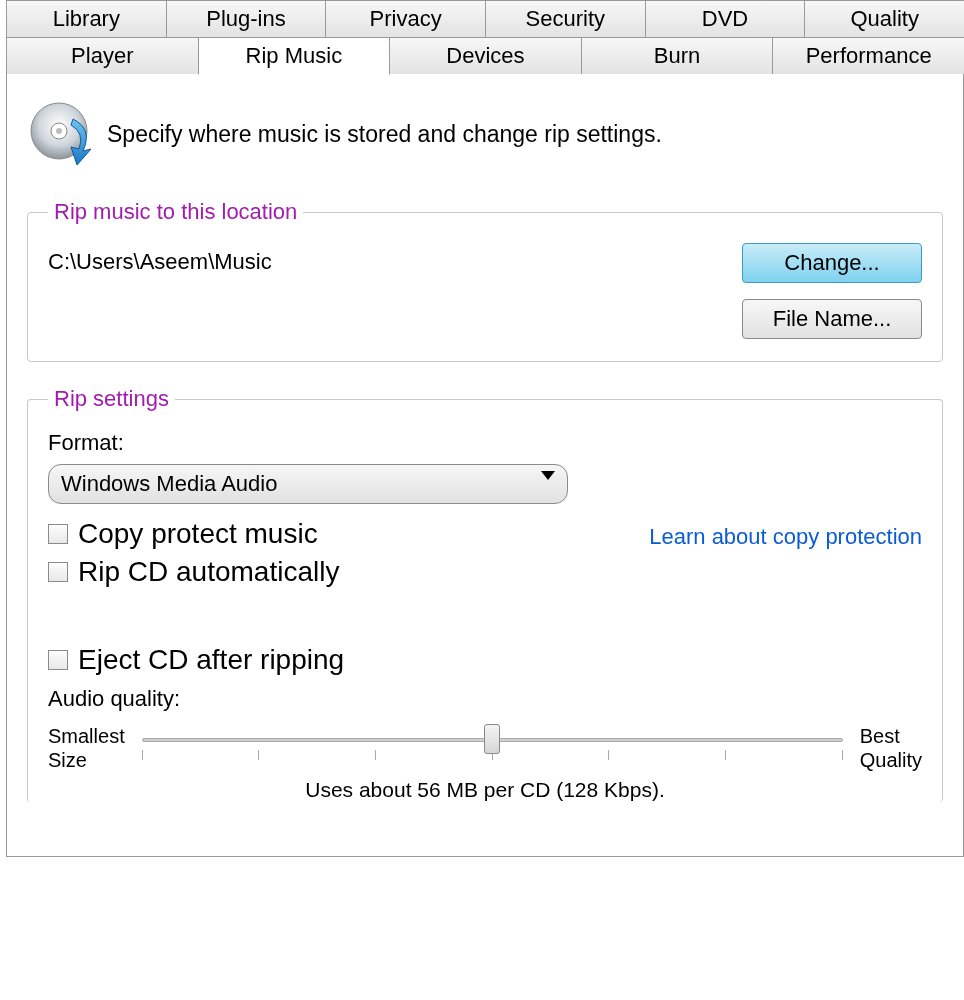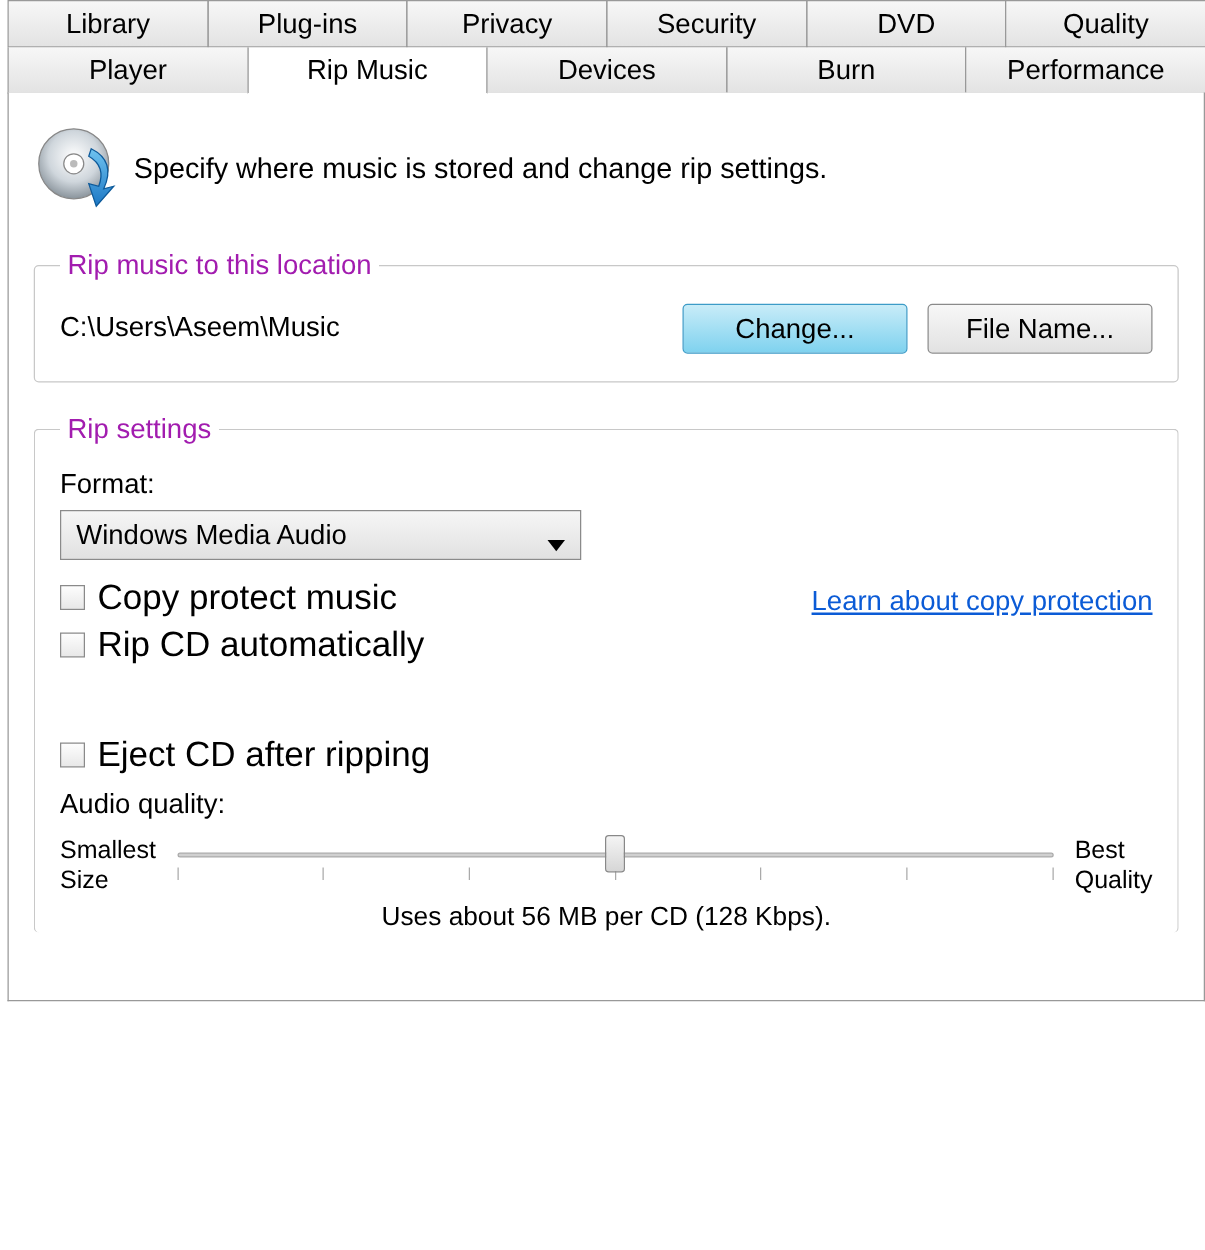--- a/index.html
+++ b/index.html
@@ -77,47 +77,47 @@
     align-items: flex-start;
     justify-content: space-between;
     gap: 20px;
   }
   .loc-path {
     font-size: 22px;
     padding-top: 6px;
   }
   .btn-col {
     display: flex;
-    flex-direction: row;
+    flex-direction: column;
     gap: 16px;
     align-items: stretch;
   }
   .btn {
     min-width: 180px;
     padding: 6px 18px;
     font-size: 22px;
     font-family: inherit;
     border: 1px solid #8a8a8a;
     border-radius: 4px;
     background: linear-gradient(#f7f7f7, #e2e2e2);
     cursor: default;
   }
   .btn.primary {
     background: linear-gradient(#c8ecf8, #7fd2ef);
     border: 1px solid #3c9bc7;
   }
   .label-row { font-size: 22px; margin-bottom: 8px; }
   .select-wrap {
-    width: 417px;
+    width: 520px;
     border: 1px solid #8a8a8a;
-    border-radius: 0;
+    border-radius: 13px;
     background: linear-gradient(#f6f6f6, #e1e1e1);
     padding: 6px 12px;
     display: flex;
-    align-items: flex-end;
+    align-items: flex-start;
     justify-content: space-between;
     font-size: 22px;
     margin-bottom: 14px;
   }
   .select-wrap .caret {
     width: 0; height: 0;
     border-left: 7px solid transparent;
     border-right: 7px solid transparent;
     border-top: 9px solid #000;
   }
@@ -135,21 +135,20 @@
     flex-shrink: 0;
   }
   .row-flex {
     display: flex;
     align-items: center;
     justify-content: flex-start;
     gap: 40px;
   }
   .link {
     color: #0b5bd6;
-    text-decoration: underline;
     font-size: 22px;
     cursor: pointer;
   }
   .slider-block { margin-top: 12px; }
   .slider-row {
     display: flex;
     align-items: center;
     gap: 17px;
   }
   .slider-end {

